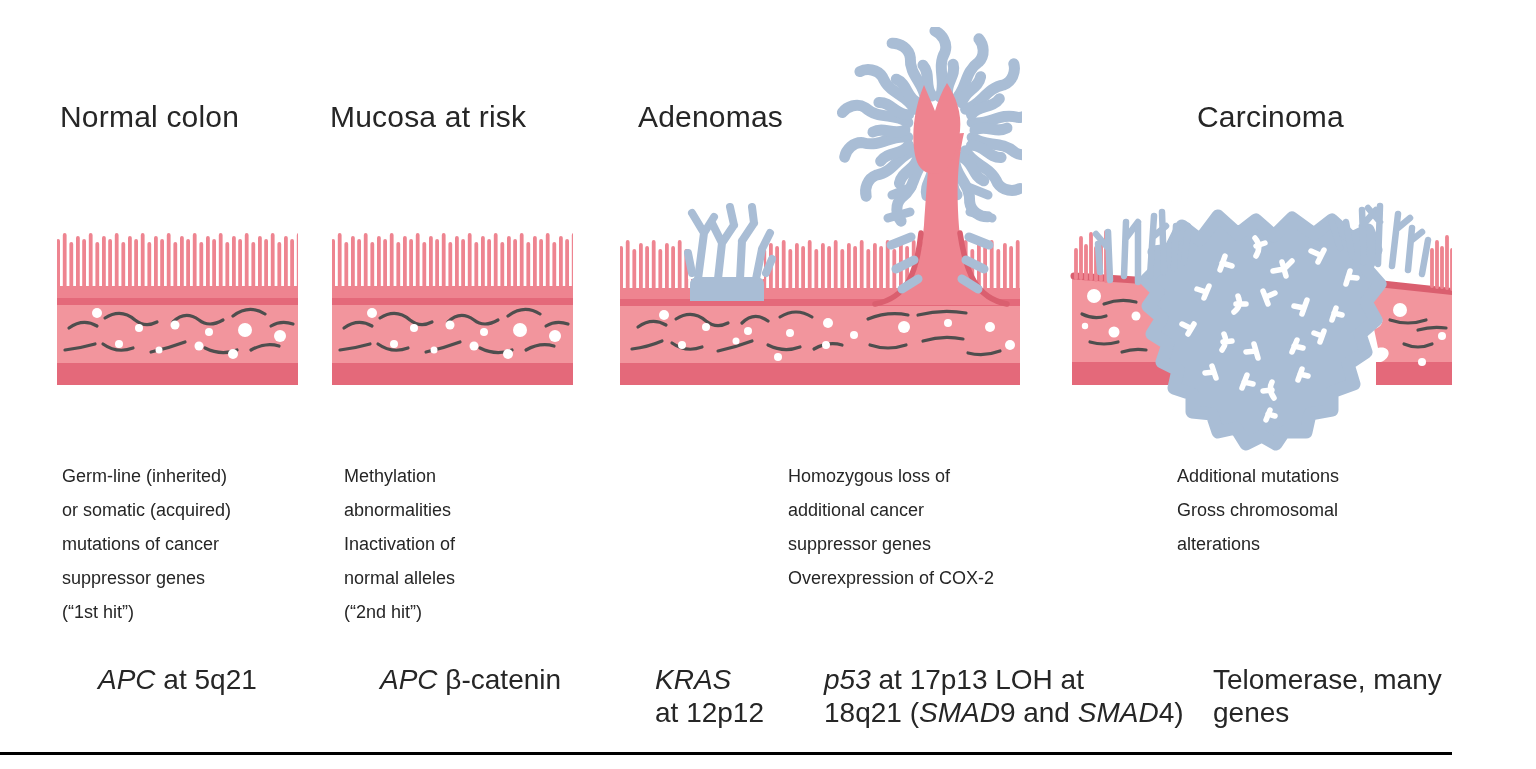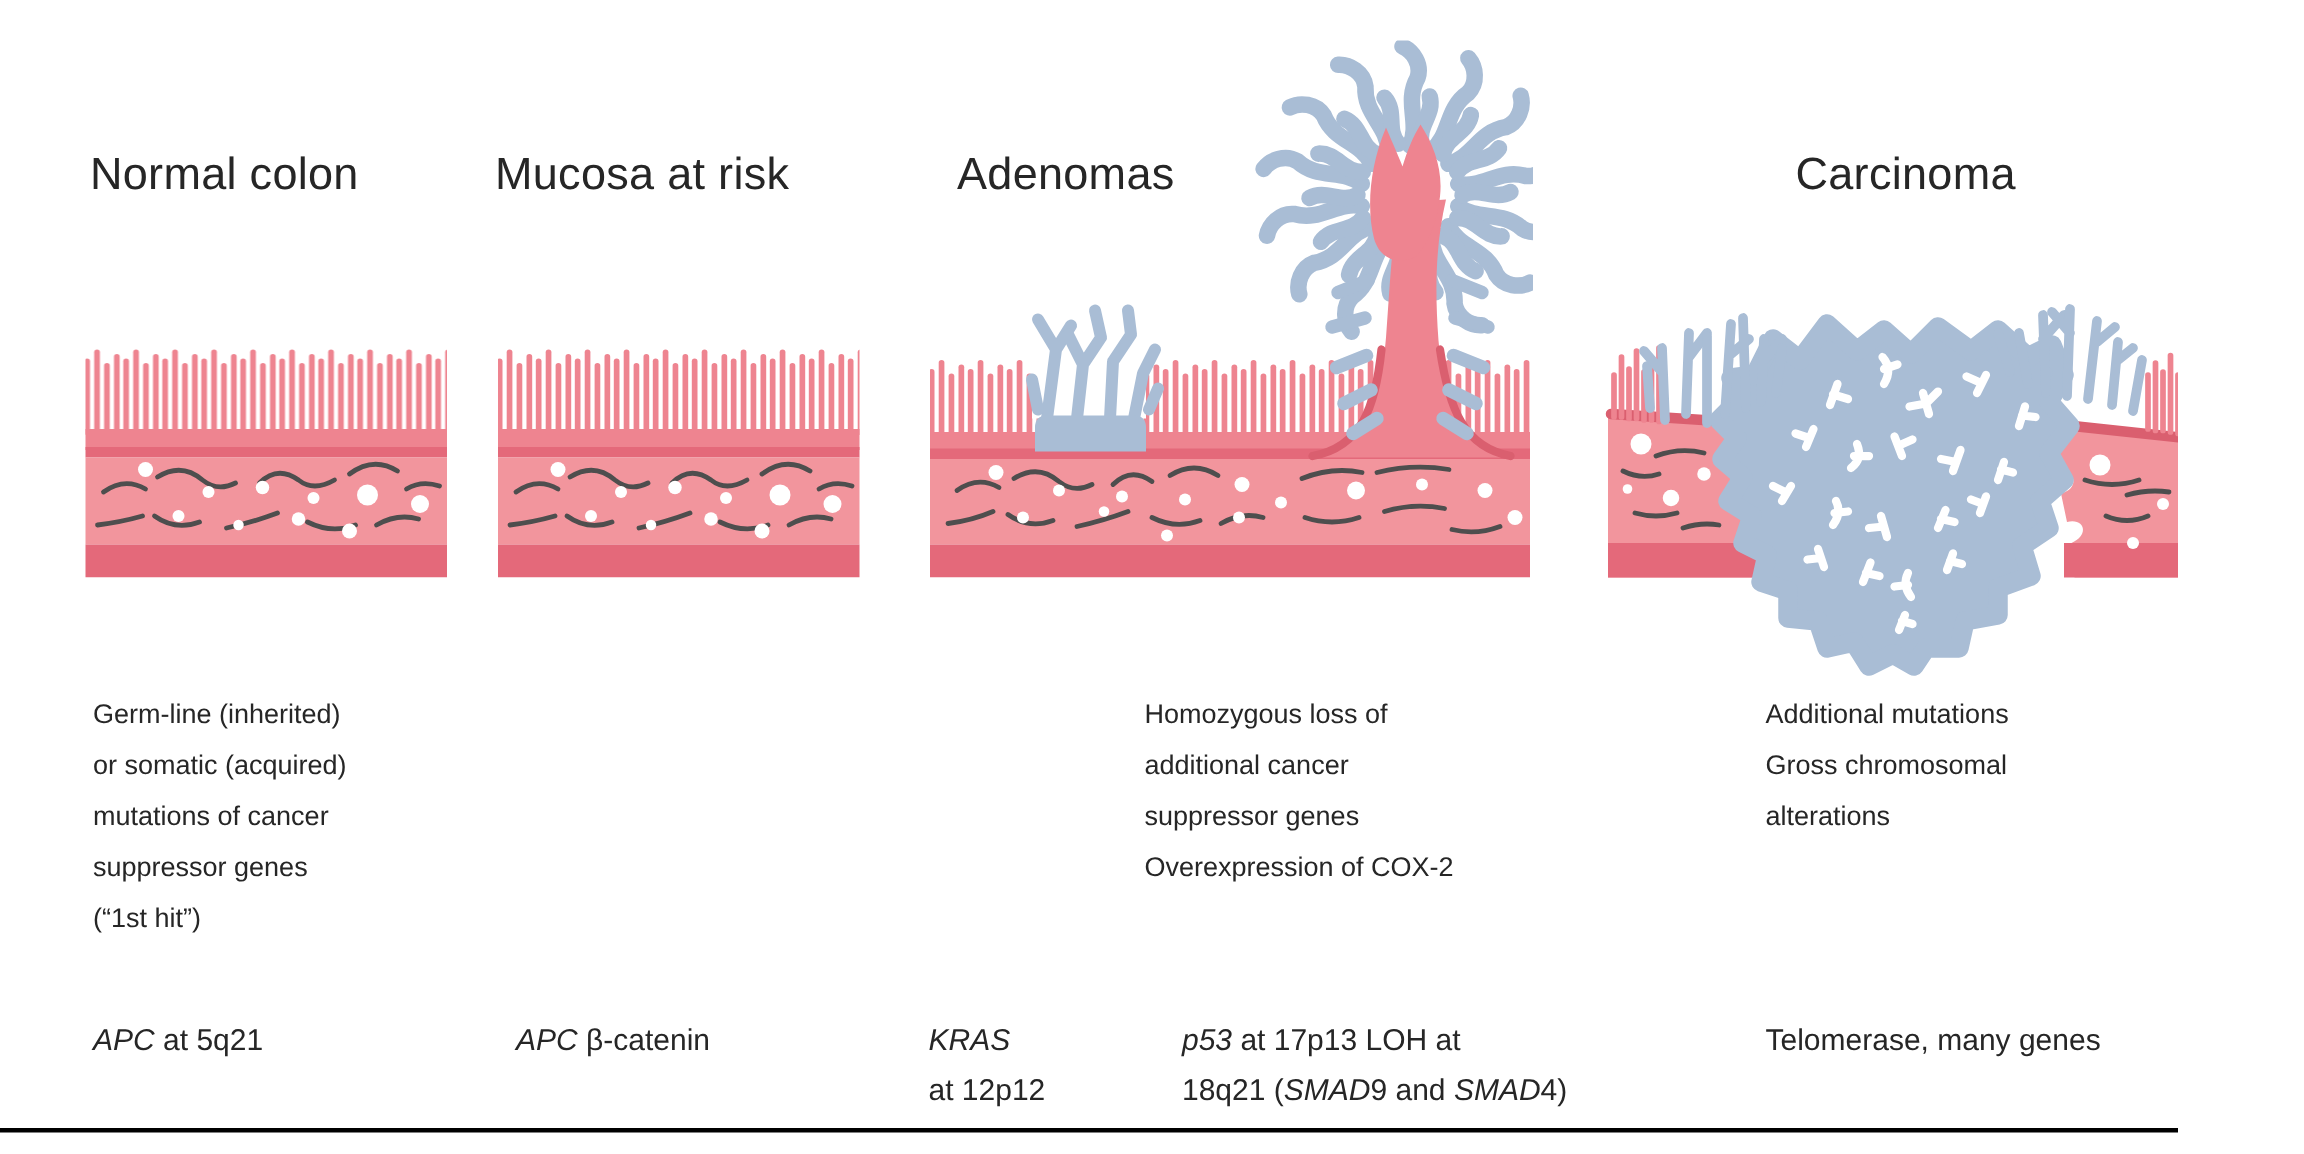--- a/index.html
+++ b/index.html
@@ -5,21 +5,21 @@
   :root{
     --villi-pink:#ee8490; --tissue-pink:#f2959d; --tissue-dark-pink:#e4697a;
     --edge-dark-pink:#da5f6f; --adenoma-blue:#a9bdd5; --squiggle-gray:#4e4e4e;
     --text:#262626; --bottom-rule:#000; --background:#fff;
   }
   html,body{margin:0;padding:0;background:var(--background,#fff);}
   .canvas{position:relative;width:1452px;height:769px;background:var(--background,#fff);
     font-family:"Liberation Sans",sans-serif;color:var(--text,#262626);overflow:hidden;}
   .hdr{position:absolute;top:100px;font-size:30px;letter-spacing:.2px;white-space:nowrap;}
   .note{position:absolute;top:459px;font-size:18px;line-height:34px;white-space:pre-line;}
-  .gene{position:absolute;top:678px;font-size:20px;line-height:33px;white-space:pre-line;}
+  .gene{position:absolute;top:663px;font-size:28px;line-height:33px;white-space:pre-line;margin-left:36px;}
   .gene i{font-style:italic;}
   svg.illus{position:absolute;display:block;}
   .vp{fill:var(--villi-pink,#ee8490);}
   .vps{stroke:var(--villi-pink,#ee8490);fill:none;stroke-linecap:round;}
   .bp{fill:var(--tissue-pink,#f2959d);}
   .dp{fill:var(--tissue-dark-pink,#e4697a);}
   .dps{stroke:var(--edge-dark-pink,#da5f6f);fill:none;stroke-linecap:round;}
   .sq{stroke:var(--squiggle-gray,#4e4e4e);stroke-width:3.2;fill:none;stroke-linecap:round;}
   .bl{fill:var(--adenoma-blue,#a9bdd5);}
   .bls{stroke:var(--adenoma-blue,#a9bdd5);fill:none;stroke-linecap:round;}
@@ -315,21 +315,26 @@
         <path d="M352,82 l6,-34"></path>
       </g>
     </g>
   </svg>
 
   <div class="note" style="left:62px">Germ-line (inherited)
 or somatic (acquired)
 mutations of cancer
 suppressor genes
 (“1st hit”)</div>
-  <div class="note" style="left:763px">Homozygous loss of
+  <div class="note" style="left:344px">Methylation
+abnormalities
+Inactivation of
+normal alleles
+(“2nd hit”)</div>
+  <div class="note" style="left:788px">Homozygous loss of
 additional cancer
 suppressor genes
 Overexpression of COX-2</div>
   <div class="note" style="left:1177px">Additional mutations
 Gross chromosomal
 alterations</div>
 
   <div class="gene" style="left:62px"><i>APC</i><span> at 5q21</span></div>
   <div class="gene" style="left:344px"><i>APC</i><span> β-catenin</span></div>
   <div class="gene" style="left:619px"><i>KRAS</i><span>

